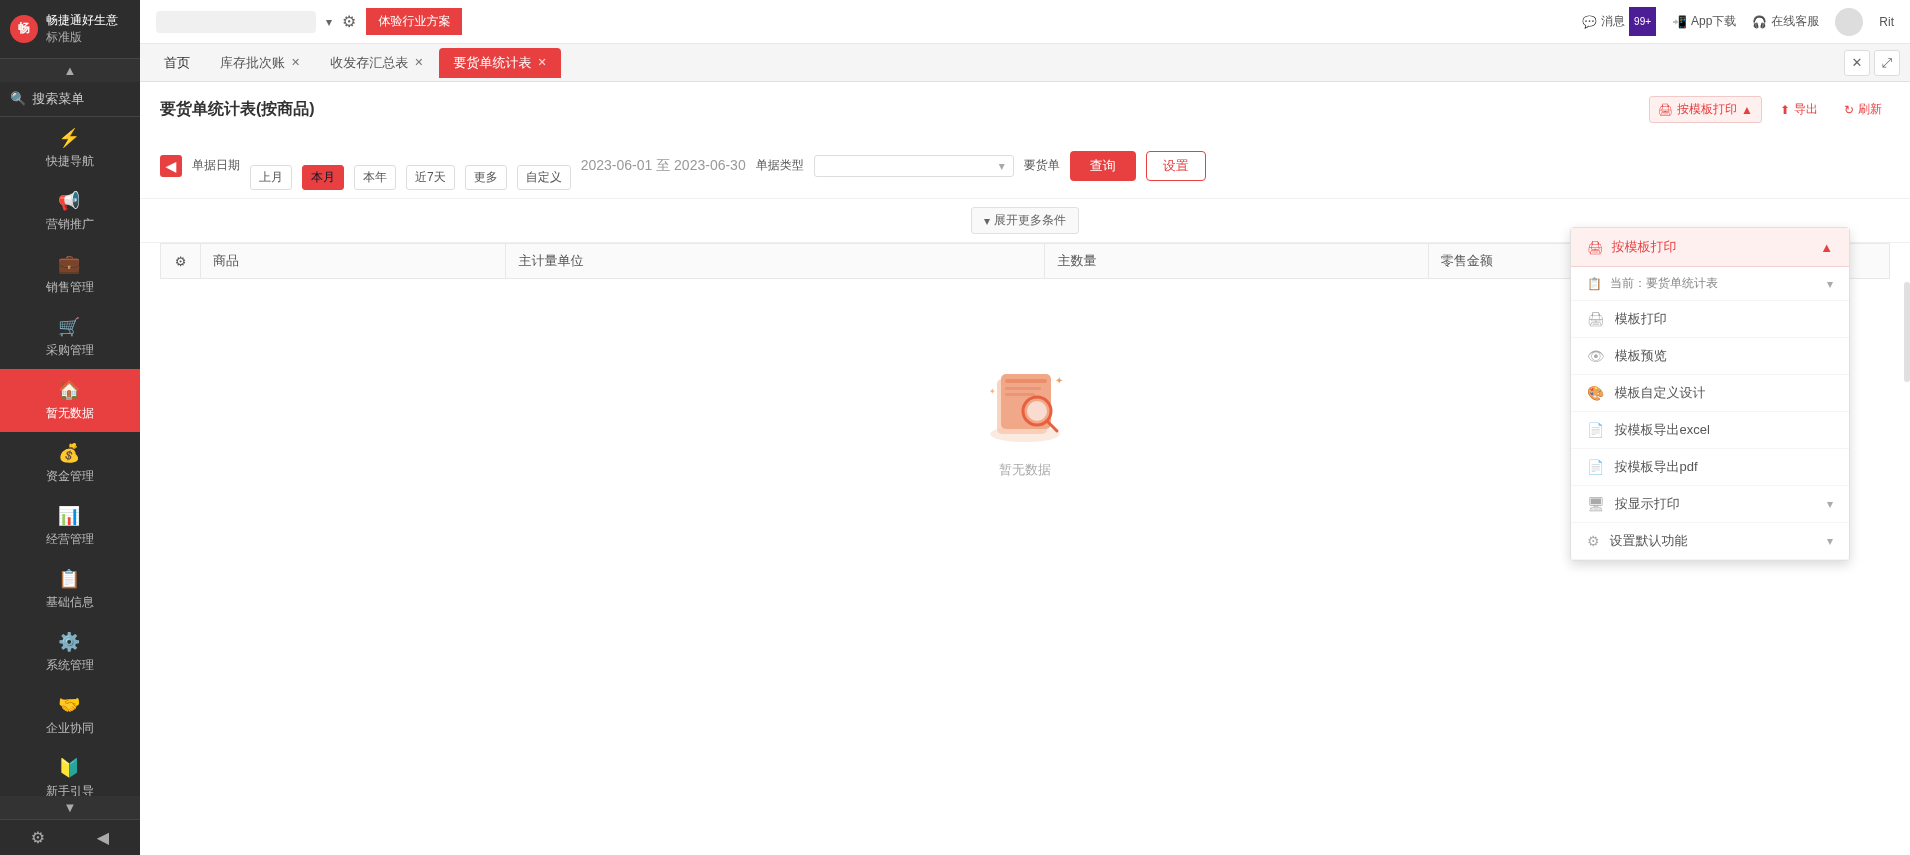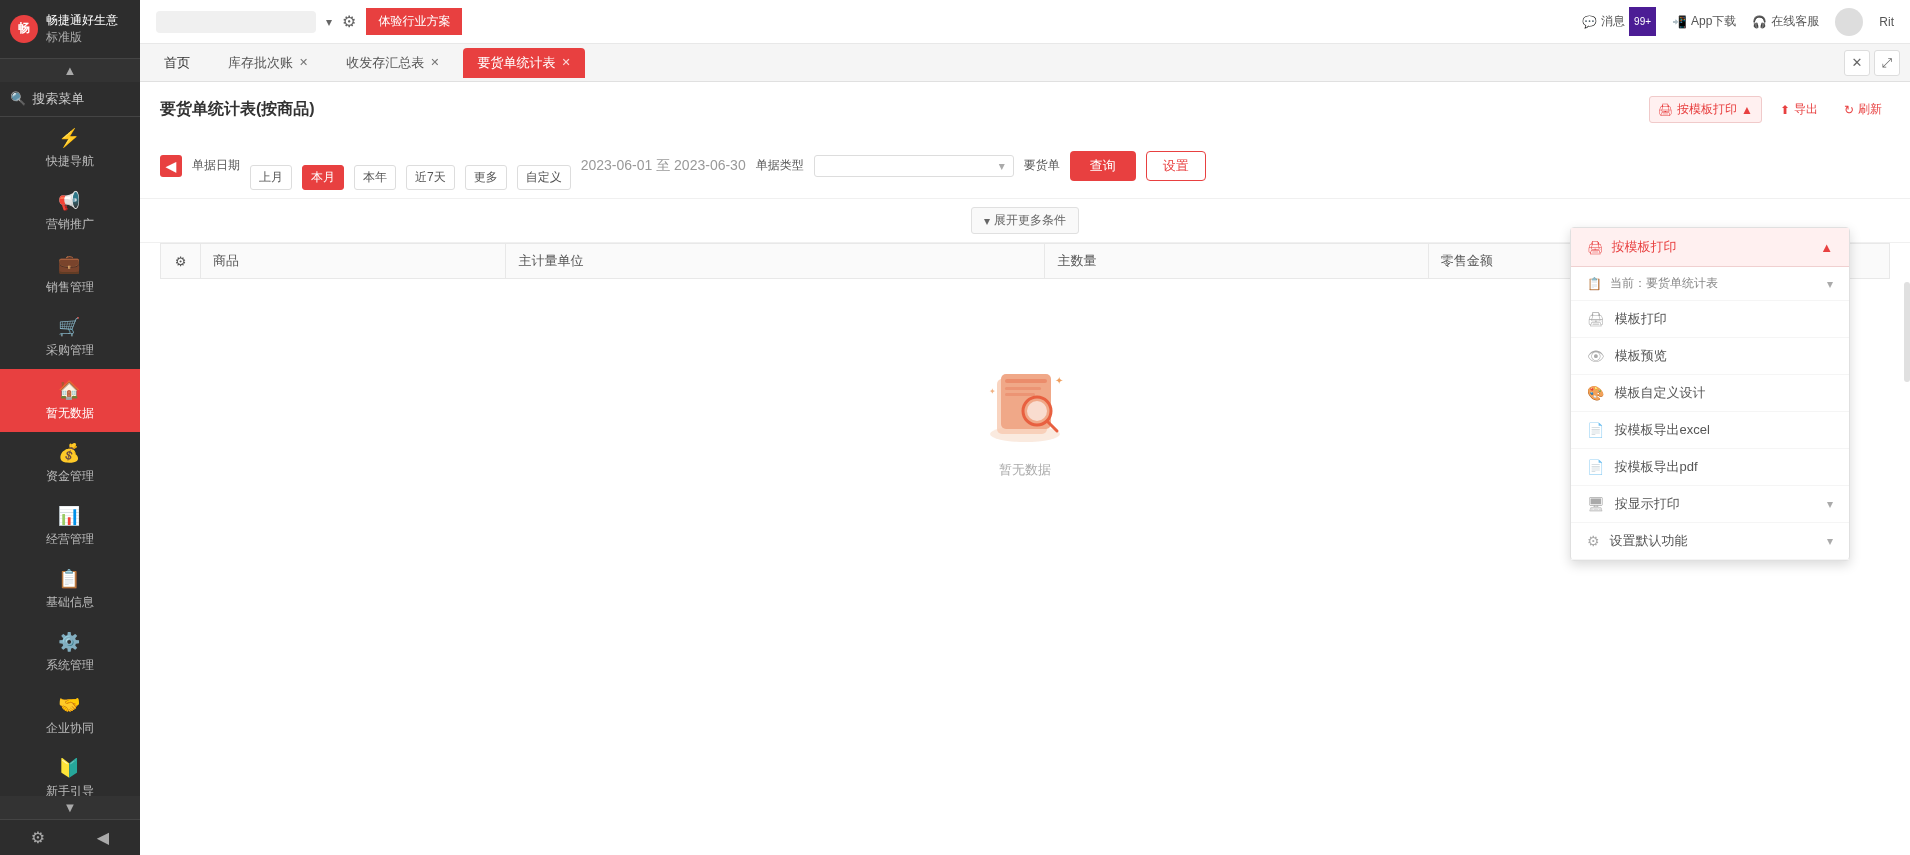--- a/index.html
+++ b/index.html
@@ -167,21 +167,21 @@
     }
 
     
     .tabs {
       background: #f5f5f5;
       border-bottom: 1px solid #e0e0e0;
       display: flex;
       align-items: center;
       padding: 0 10px;
       height: 38px;
-      gap: 10px;
+      gap: 2px;
       flex-shrink: 0;
     }
     .tab {
       padding: 6px 14px;
       font-size: 13px;
       color: #555;
       cursor: pointer;
       border-radius: 4px 4px 0 0;
       display: flex;
       align-items: center;
@@ -292,21 +292,21 @@
       border: 1px solid #ddd;
       border-radius: 3px;
       font-size: 12px;
       cursor: pointer;
       background: #fff;
       color: #555;
       margin-top: 24px;
     }
     .date-btn.active {
       background: #e84040;
-      color: #ffffff;
+      color: #0f172a;
       border-color: #e84040;
     }
     .date-range {
       font-size: 14px;
       color: #999;
     }
     .filter-select {
       display: flex;
       align-items: center;
       gap: 4px;

